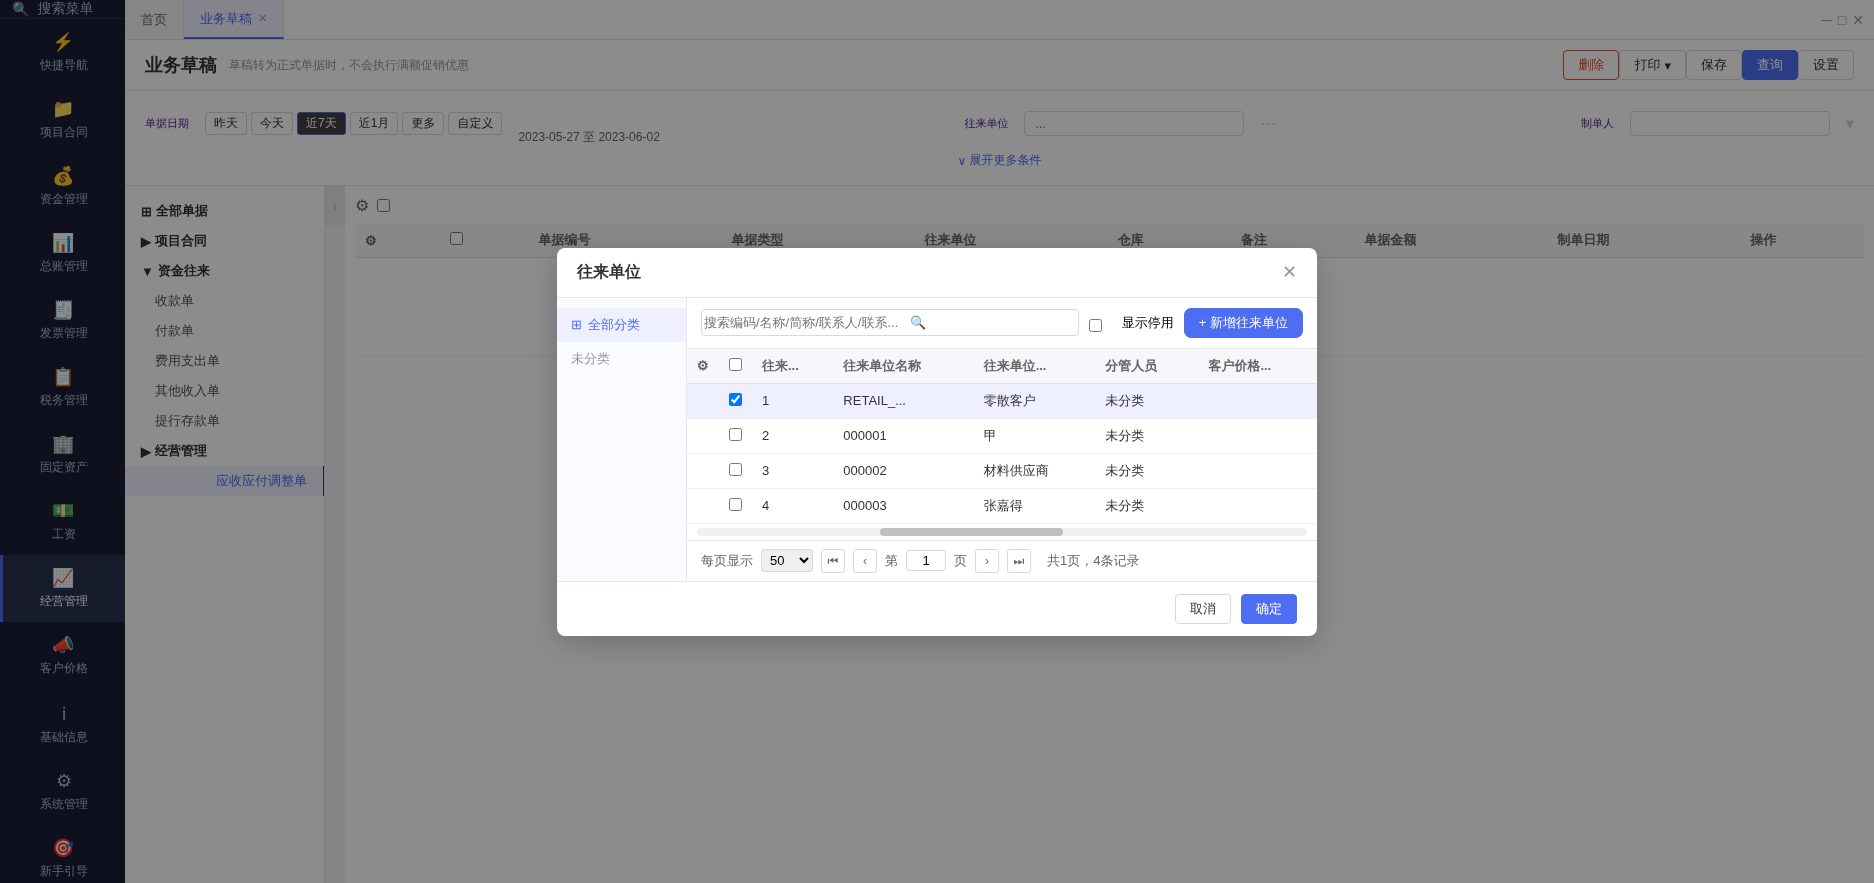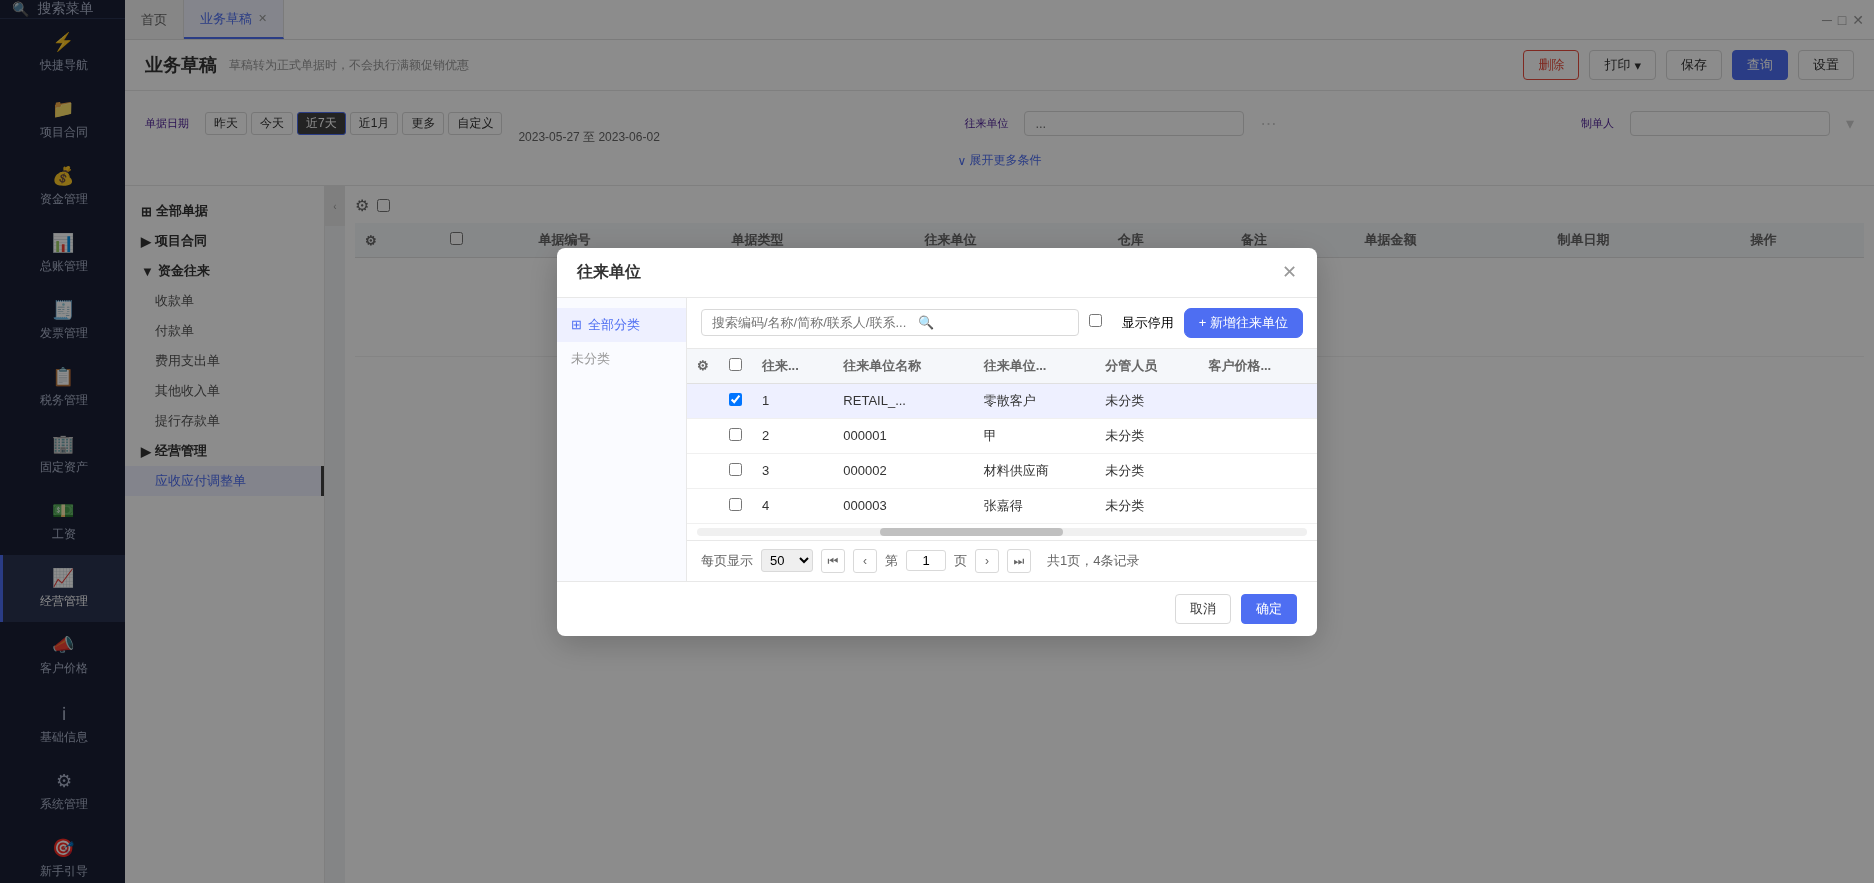--- a/index.html
+++ b/index.html
@@ -77,21 +77,21 @@
       background: #fff;
       padding: 10px 20px;
       display: flex;
       align-items: center;
       justify-content: space-between;
       border-bottom: 1px solid #e8e8e8;
     }
     .page-header-left { display: flex; align-items: center; gap: 12px; }
     .page-title { font-size: 18px; font-weight: bold; color: #333; }
     .page-subtitle { font-size: 12px; color: #999; }
-    .page-header-right { display: flex; align-items: flex-end; gap: 10px; }
+    .page-header-right { display: flex; align-items: flex-end; }
     .btn {
       padding: 5px 14px;
       border-radius: 4px;
       font-size: 13px;
       cursor: pointer;
       border: 1px solid #d9d9d9;
       background: #fff;
       color: #333;
       display: flex;
       align-items: center;
@@ -167,21 +167,21 @@
       align-items: center;
       gap: 4px;
       cursor: pointer;
     }
     .left-menu-item {
       padding: 6px 16px 6px 30px;
       font-size: 13px;
       color: #555;
       cursor: pointer;
     }
-    .left-menu-item.active { background: #eef0ff; color: #4e6ef2; border-right: 3px solid #404040; }
+    .left-menu-item.active { background: #eef0ff; color: #4e6ef2; border-right: 1px solid #404040; text-align: right; }
     .collapse-btn {
       width: 20px;
       height: 40px;
       background: #e8e8e8;
       display: flex;
       align-items: center;
       justify-content: center;
       cursor: pointer;
       font-size: 10px;
       color: #999;
@@ -268,21 +268,21 @@
       padding: 10px 14px;
       display: flex;
       align-items: center;
       gap: 10px;
       border-bottom: 1px solid #e8e8e8;
     }
     .dialog-search {
       flex: 1;
       border: 1px solid #d9d9d9;
       border-radius: 4px;
-      padding: 5px 10px;
+      padding: 5px 2px;
       font-size: 13px;
       outline: none;
       display: flex;
       align-items: flex-start;
       gap: 6px;
       color: #999;
       position: relative;
     }
     .dialog-search input {
       border: none;
@@ -575,21 +575,21 @@
         </div>
       </div>
 
       <div class="dialog-main">
 
         <div class="dialog-toolbar">
           <div class="dialog-search">
             <input type="text" placeholder="搜索编码/名称/简称/联系人/联系..." style="">
             <span style="color:#999;">🔍</span>
           </div>
-          <label style="display:flex;align-items:flex-start;gap:20px;font-size:13px;cursor:pointer;">
+          <label style="display:flex;align-items:flex-end;gap:20px;font-size:13px;cursor:pointer;">
             <input type="checkbox" style="">
             <span>显示停用</span>
           </label>
           <button class="btn btn-primary" style="white-space:nowrap;border-radius:7px;">+ 新增往来单位</button>
         </div>
 
         <div class="dialog-table-wrap">
           <table class="dialog-table">
             <thead>
               <tr>

